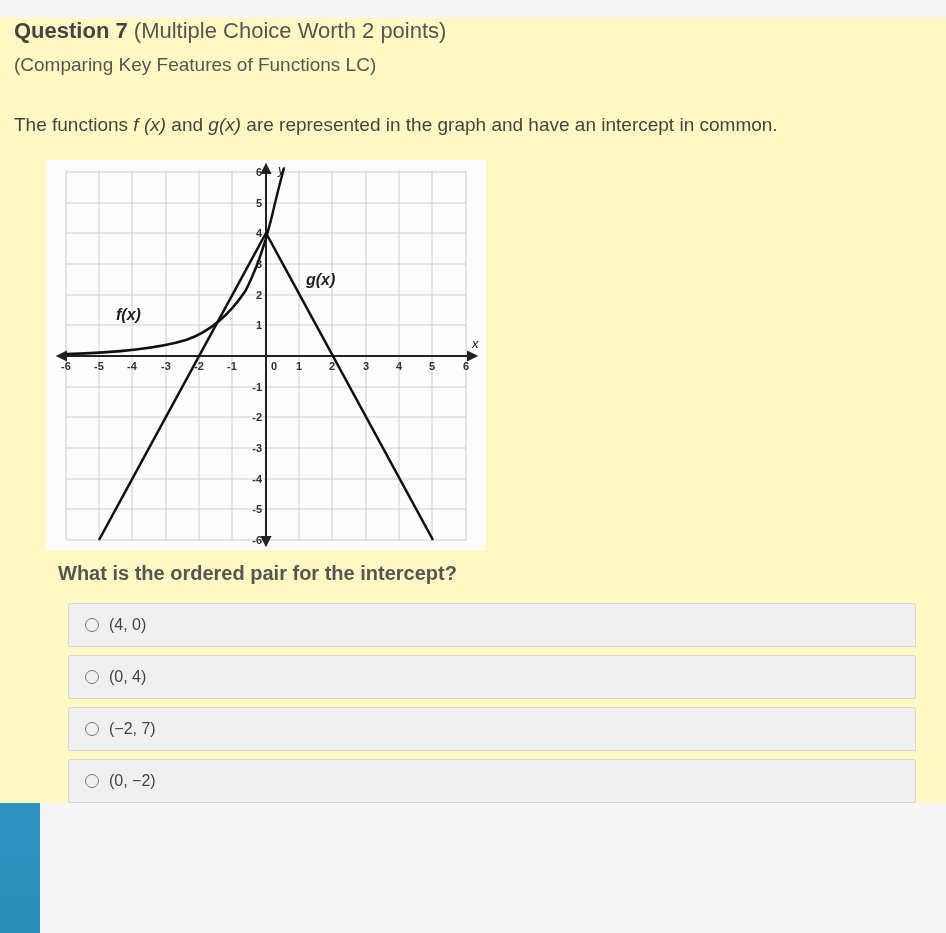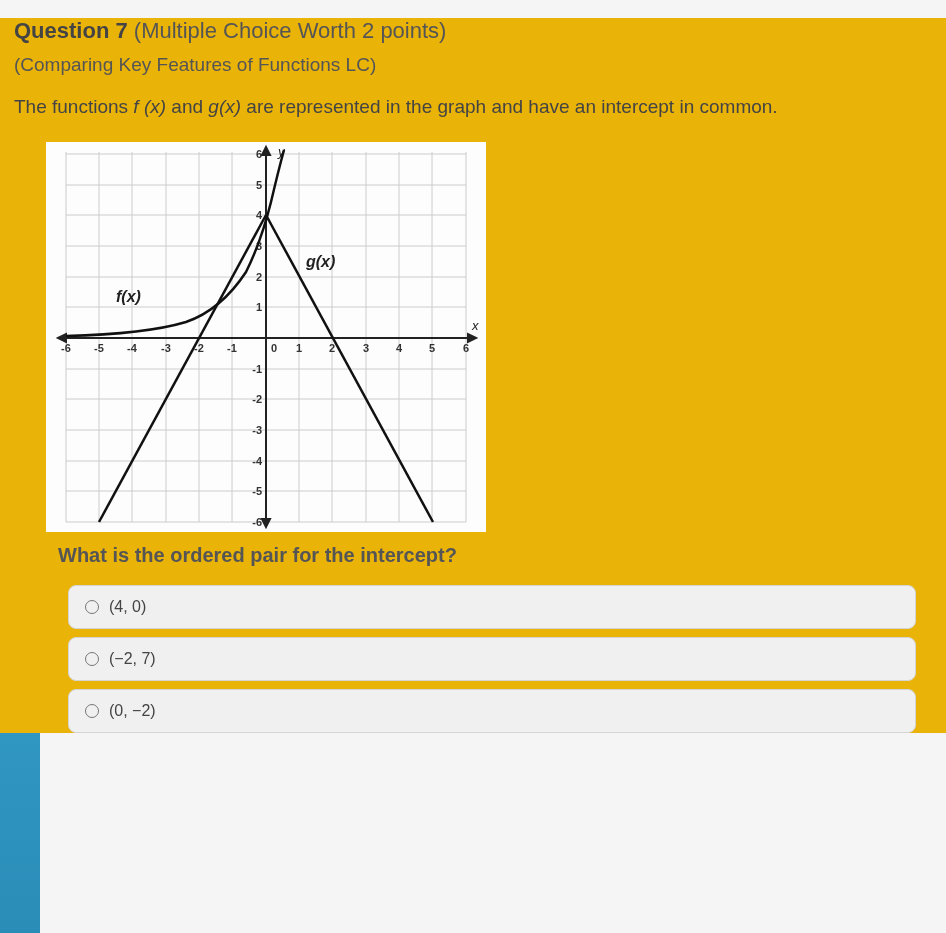--- a/index.html
+++ b/index.html
@@ -22,37 +22,37 @@
     left: 0;
     top: 400px;
     width: 40px;
     height: 533px;
     background: linear-gradient(180deg, #3aa5d4 0%, #2a8db8 100%);
     z-index: 0;
   }
   .content {
     position: relative;
     z-index: 1;
-    background: #eab308;
+    background: #fef9c3;
     margin-left: 0;
     padding-left: 10px;
     padding-right: 10px;
   }
   .qtitle {
     font-size: 22px;
     color: #555;
     font-weight: 400;
     margin-bottom: 10px;
     padding-left: 4px;
   }
   .qtitle b { font-weight: 700; color: #444; }
   .subtitle {
     font-size: 19px;
     color: #555;
-    margin-bottom: 20px;
+    margin-bottom: 38px;
     padding-left: 4px;
   }
   .stem {
     font-size: 19px;
     color: #444;
     margin-bottom: 24px;
     padding-left: 4px;
   }
   .stem i { font-style: italic; }
   .graph-wrap {
@@ -69,21 +69,21 @@
     font-weight: 600;
     margin: 10px 0 18px 48px;
   }
   .options {
     margin-left: 58px;
     margin-right: 20px;
   }
   .option {
     background: #f0f0f0;
     border: 1px solid #d5d5d5;
-    border-radius: 8px;
+    border-radius: 2px;
     padding: 12px 16px;
     margin-bottom: 8px;
     font-size: 16px;
     color: #444;
     display: flex;
     align-items: center;
     gap: 10px;
     cursor: pointer;
   }
   .radio {
@@ -205,20 +205,24 @@
 
     <div class="sub-question">What is the ordered pair for the intercept?</div>
 
     <div class="options">
       <div class="option">
         <span class="radio"></span>
         <span>(4, 0)</span>
       </div>
       <div class="option">
         <span class="radio"></span>
+        <span>(0, 4)</span>
+      </div>
+      <div class="option">
+        <span class="radio"></span>
         <span>(−2, 7)</span>
       </div>
       <div class="option">
         <span class="radio"></span>
         <span>(0, −2)</span>
       </div>
     </div>
 
   </div>
 </div>

